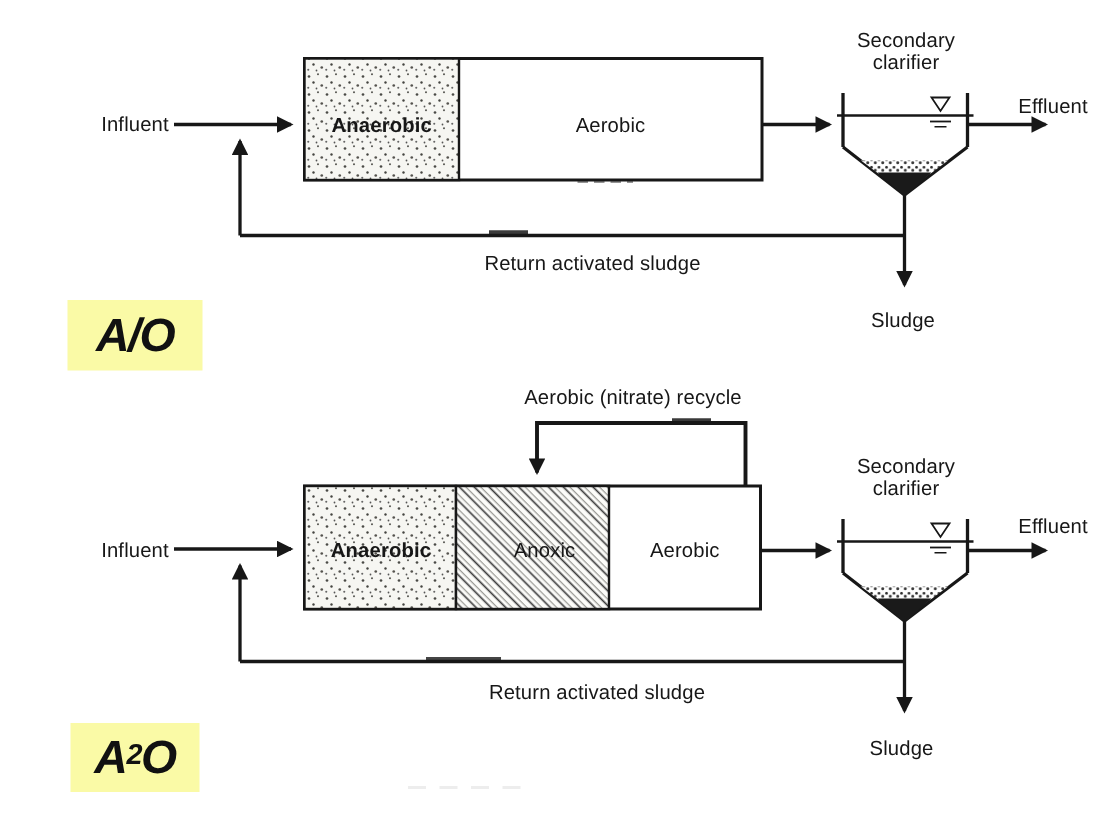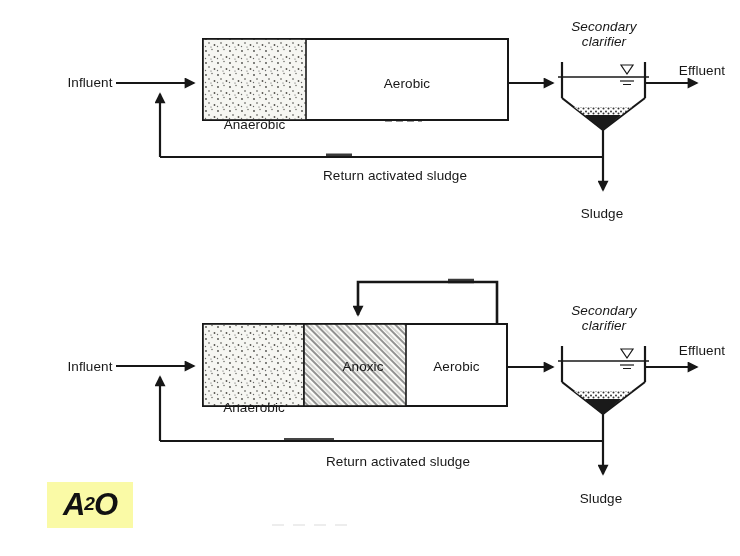--- a/index.html
+++ b/index.html
@@ -5,22 +5,22 @@
   html,body { margin:0; padding:0; background:#ffffff; }
   .canvas {
     position:relative; width:740px; height:556px; background:#ffffff;
     font-family:"Liberation Sans", sans-serif; color:#171717; overflow:hidden;
   }
   .canvas svg { position:absolute; left:0; top:0; }
   .lbl {
     position:absolute; font-size:13.5px; line-height:15px; text-align:center;
     color:#171717; letter-spacing:0.1px; white-space:nowrap;
   }
-  .lbl.wrap { white-space:normal;font-style:italic; }
-  .lbl.bold { font-weight:400;margin-top:41px; }
+  .lbl.wrap { white-space:normal; }
+  .lbl.bold { font-weight:700; }
   .tag {
     position:absolute; display:flex; align-items:center; justify-content:center;
     font-weight:700; font-style:italic; font-size:31px; letter-spacing:-1px;
     background:#fafaa6; color:#111111;
   }
   .tag sup { font-size:0.62em; line-height:1; position:relative; top:-1px; }
 </style>
 </head>
 <body>
 
@@ -114,21 +114,23 @@
     </g>
   </svg>
 
   <div class="lbl" style="left:58px;top:75px;width:64px">Influent</div>
   <div class="lbl bold" style="left:204px;top:76px;width:101px">Anaerobic</div>
   <div class="lbl" style="left:356px;top:76px;width:102px">Aerobic</div>
   <div class="lbl wrap" style="left:554px;top:19px;width:100px"><span>Secondary</span><br><span>clarifier</span></div>
   <div class="lbl" style="left:663px;top:63px;width:78px">Effluent</div>
   <div class="lbl" style="left:563px;top:206px;width:78px">Sludge</div>
   <div class="lbl" style="left:295px;top:168px;width:200px">Return activated sludge</div>
+  <div class="tag" style="left:45px;top:200px;width:90px;height:47px">A/O</div>
 
+  <div class="lbl" style="left:322px;top:257px;width:200px">Aerobic (nitrate) recycle</div>
   <div class="lbl" style="left:58px;top:359px;width:64px">Influent</div>
   <div class="lbl bold" style="left:204px;top:359px;width:100px">Anaerobic</div>
   <div class="lbl" style="left:305px;top:359px;width:116px">Anoxic</div>
   <div class="lbl" style="left:406px;top:359px;width:101px">Aerobic</div>
   <div class="lbl wrap" style="left:554px;top:303px;width:100px"><span>Secondary</span><br><span>clarifier</span></div>
   <div class="lbl" style="left:663px;top:343px;width:78px">Effluent</div>
   <div class="lbl" style="left:562px;top:491px;width:78px">Sludge</div>
   <div class="lbl" style="left:298px;top:454px;width:200px">Return activated sludge</div>
   <div class="tag" style="left:47px;top:482px;width:86px;height:46px">
       <span>A</span>

